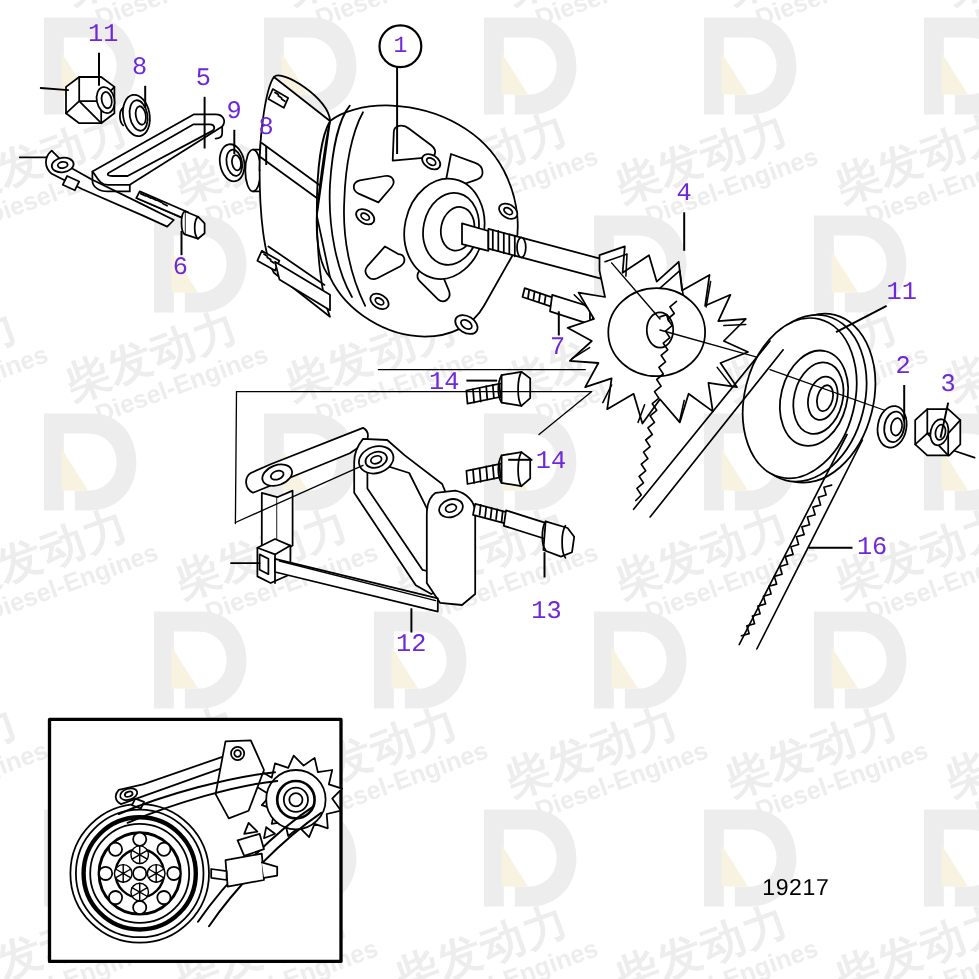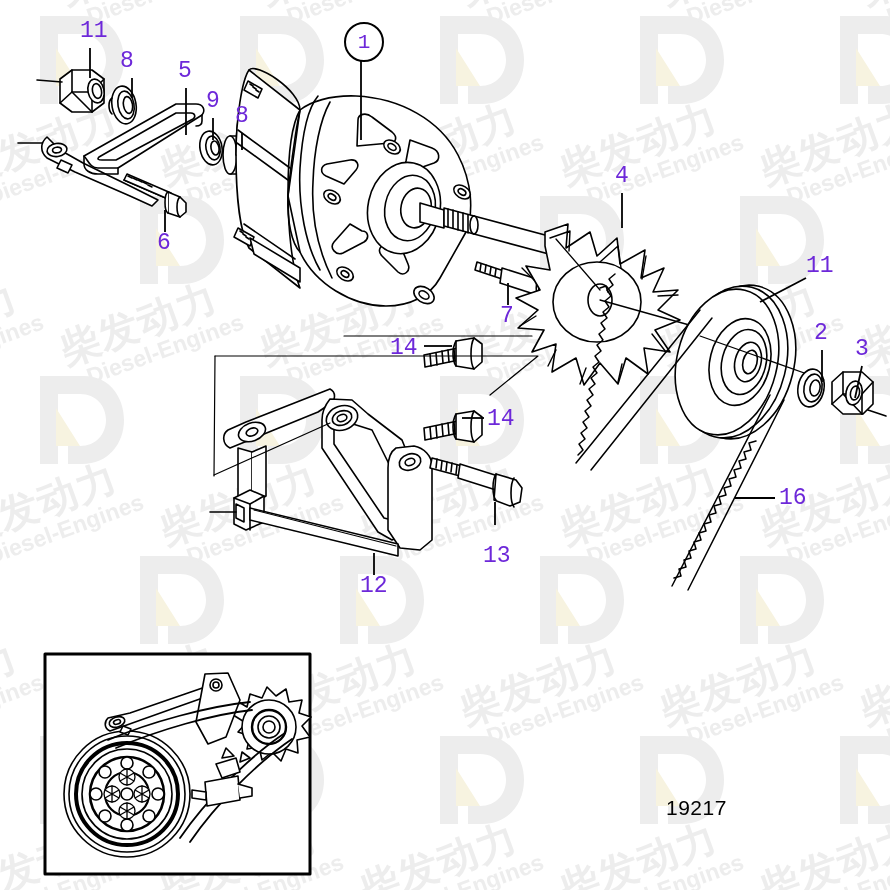--- a/index.html
+++ b/index.html
@@ -718,16 +718,16 @@
         <div class="lbl" style="left: 206px; top: 90px;">9</div>
         <div class="lbl" style="left: 120px; top: 50px;">8</div>
         <div class="lbl" style="left: 80px; top: 20px;">11</div>
         <div class="lbl" style="left: 360px; top: 575px;">12</div>
         <div class="lbl" style="left: 483px; top: 545px;">13</div>
         <div class="lbl" style="left: 390px; top: 337px;">14</div>
         <div class="lbl" style="left: 487px; top: 408px;">14</div>
         <div class="lbl" style="left: 806px; top: 255px;">11</div>
         <div class="lbl" style="left: 779px; top: 487px;">16</div>
       </div>
-    <div class="partno" style="left:666px;top:796px;">19217</div>
+    <div class="partno" style="left:693px;top:796px;">19217</div>
   </div>
 
 </div>
 
 </body></html>

